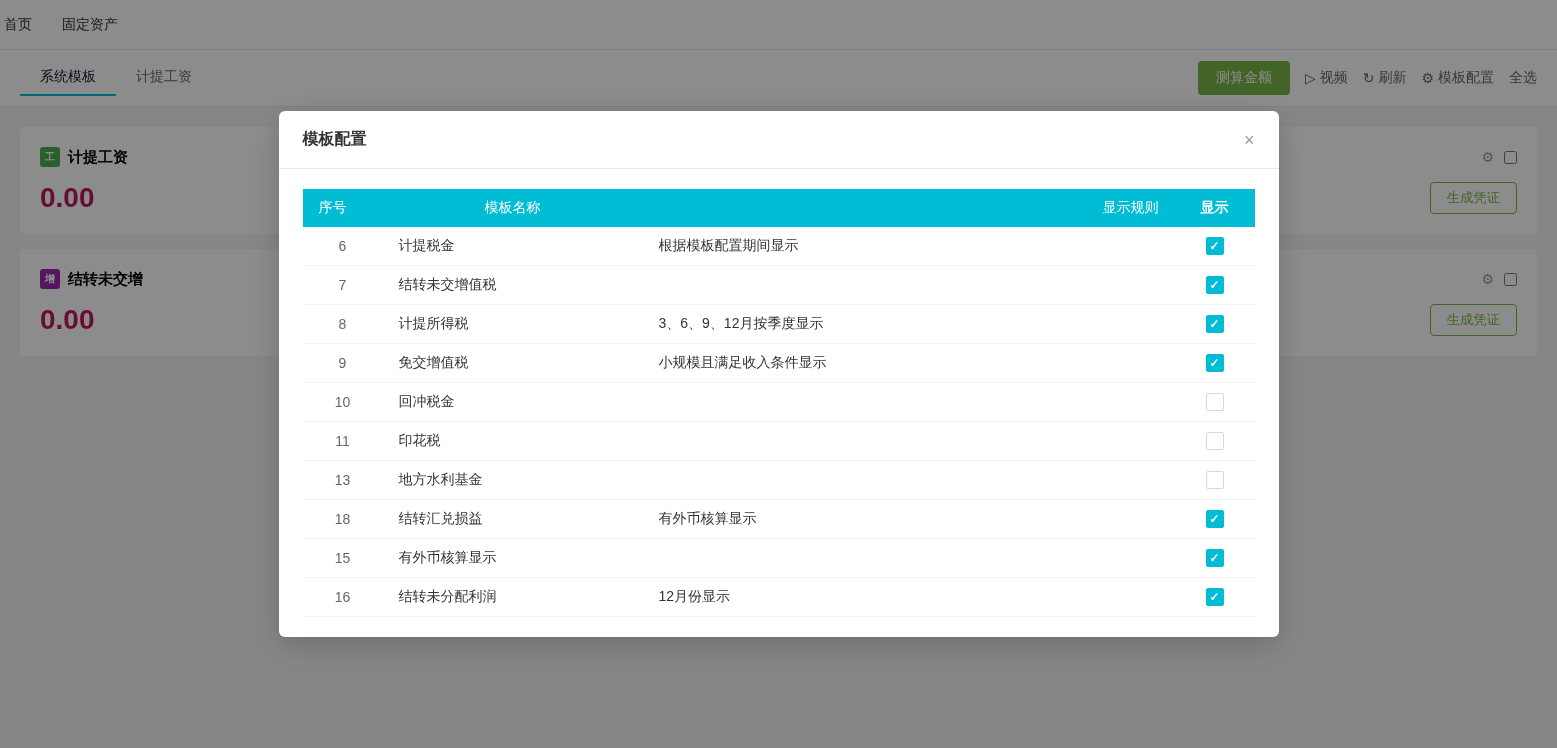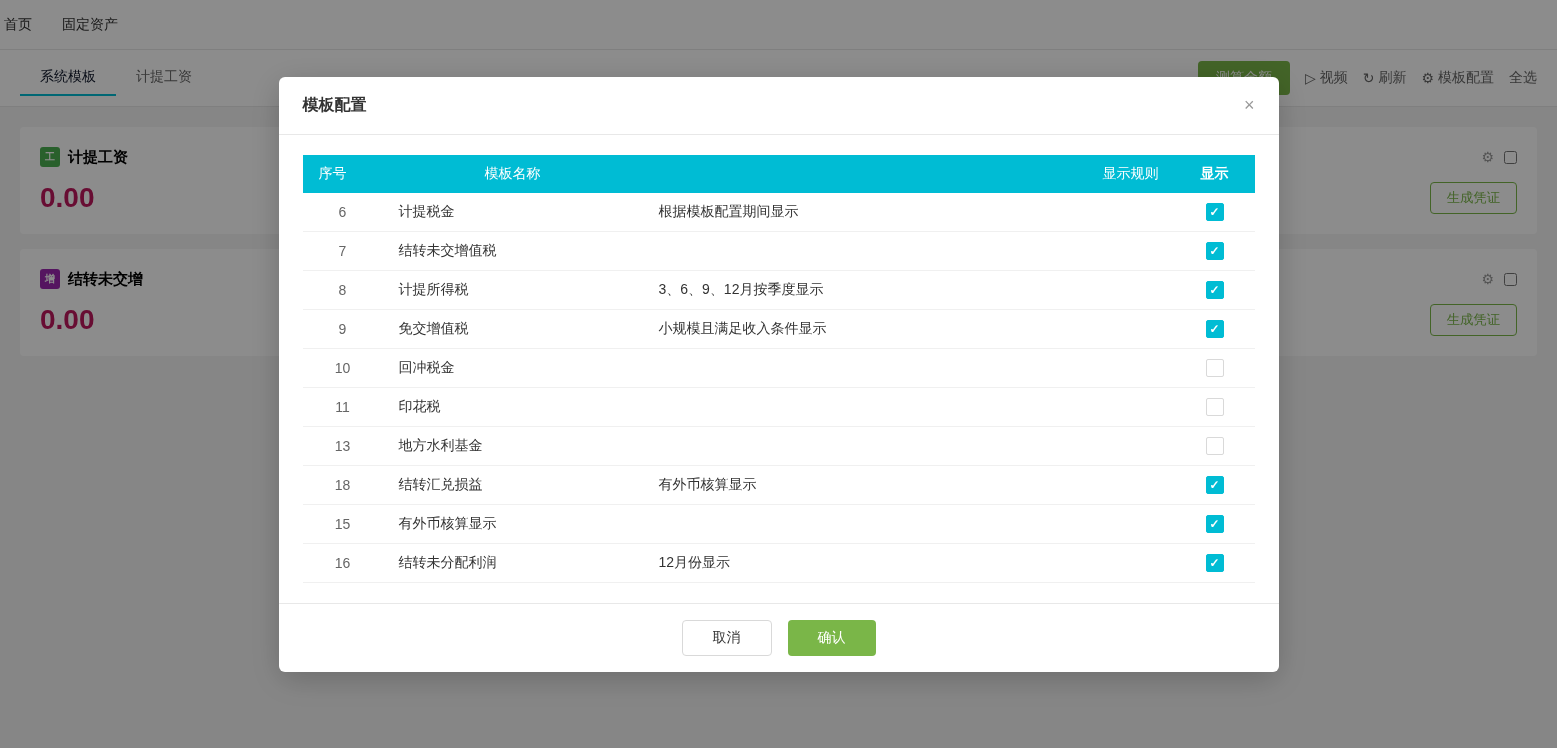--- a/index.html
+++ b/index.html
@@ -487,18 +487,14 @@
                   <div class="cb-wrapper">
                     <div class="cb-checked"></div>
                   </div>
                 </td>
               </tr>
             </tbody>
         </table>
       </div>
     </div>
 
-    <div class="modal-footer">
-      <button class="btn-cancel">取消</button>
-      <button class="btn-confirm">确认</button>
-    </div>
   </div>
 </div>
 
 </body></html>

